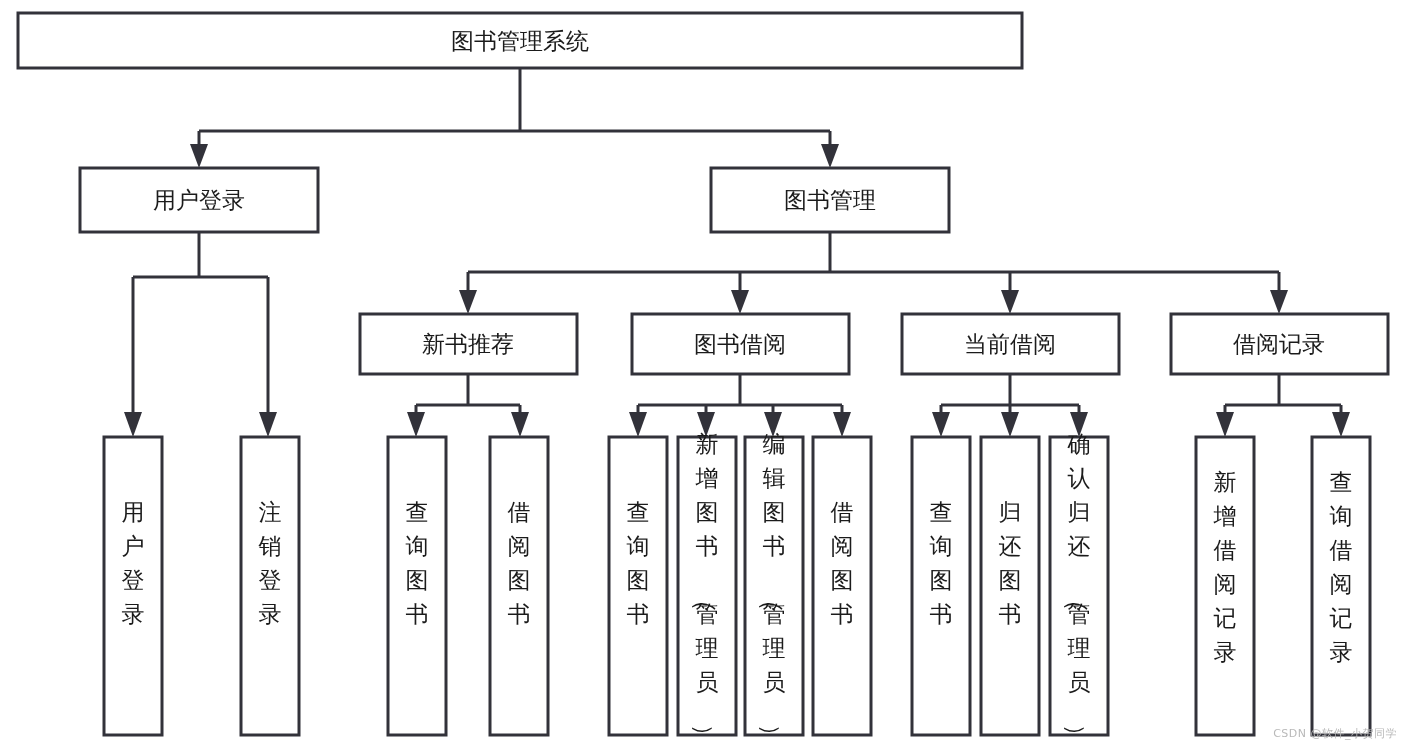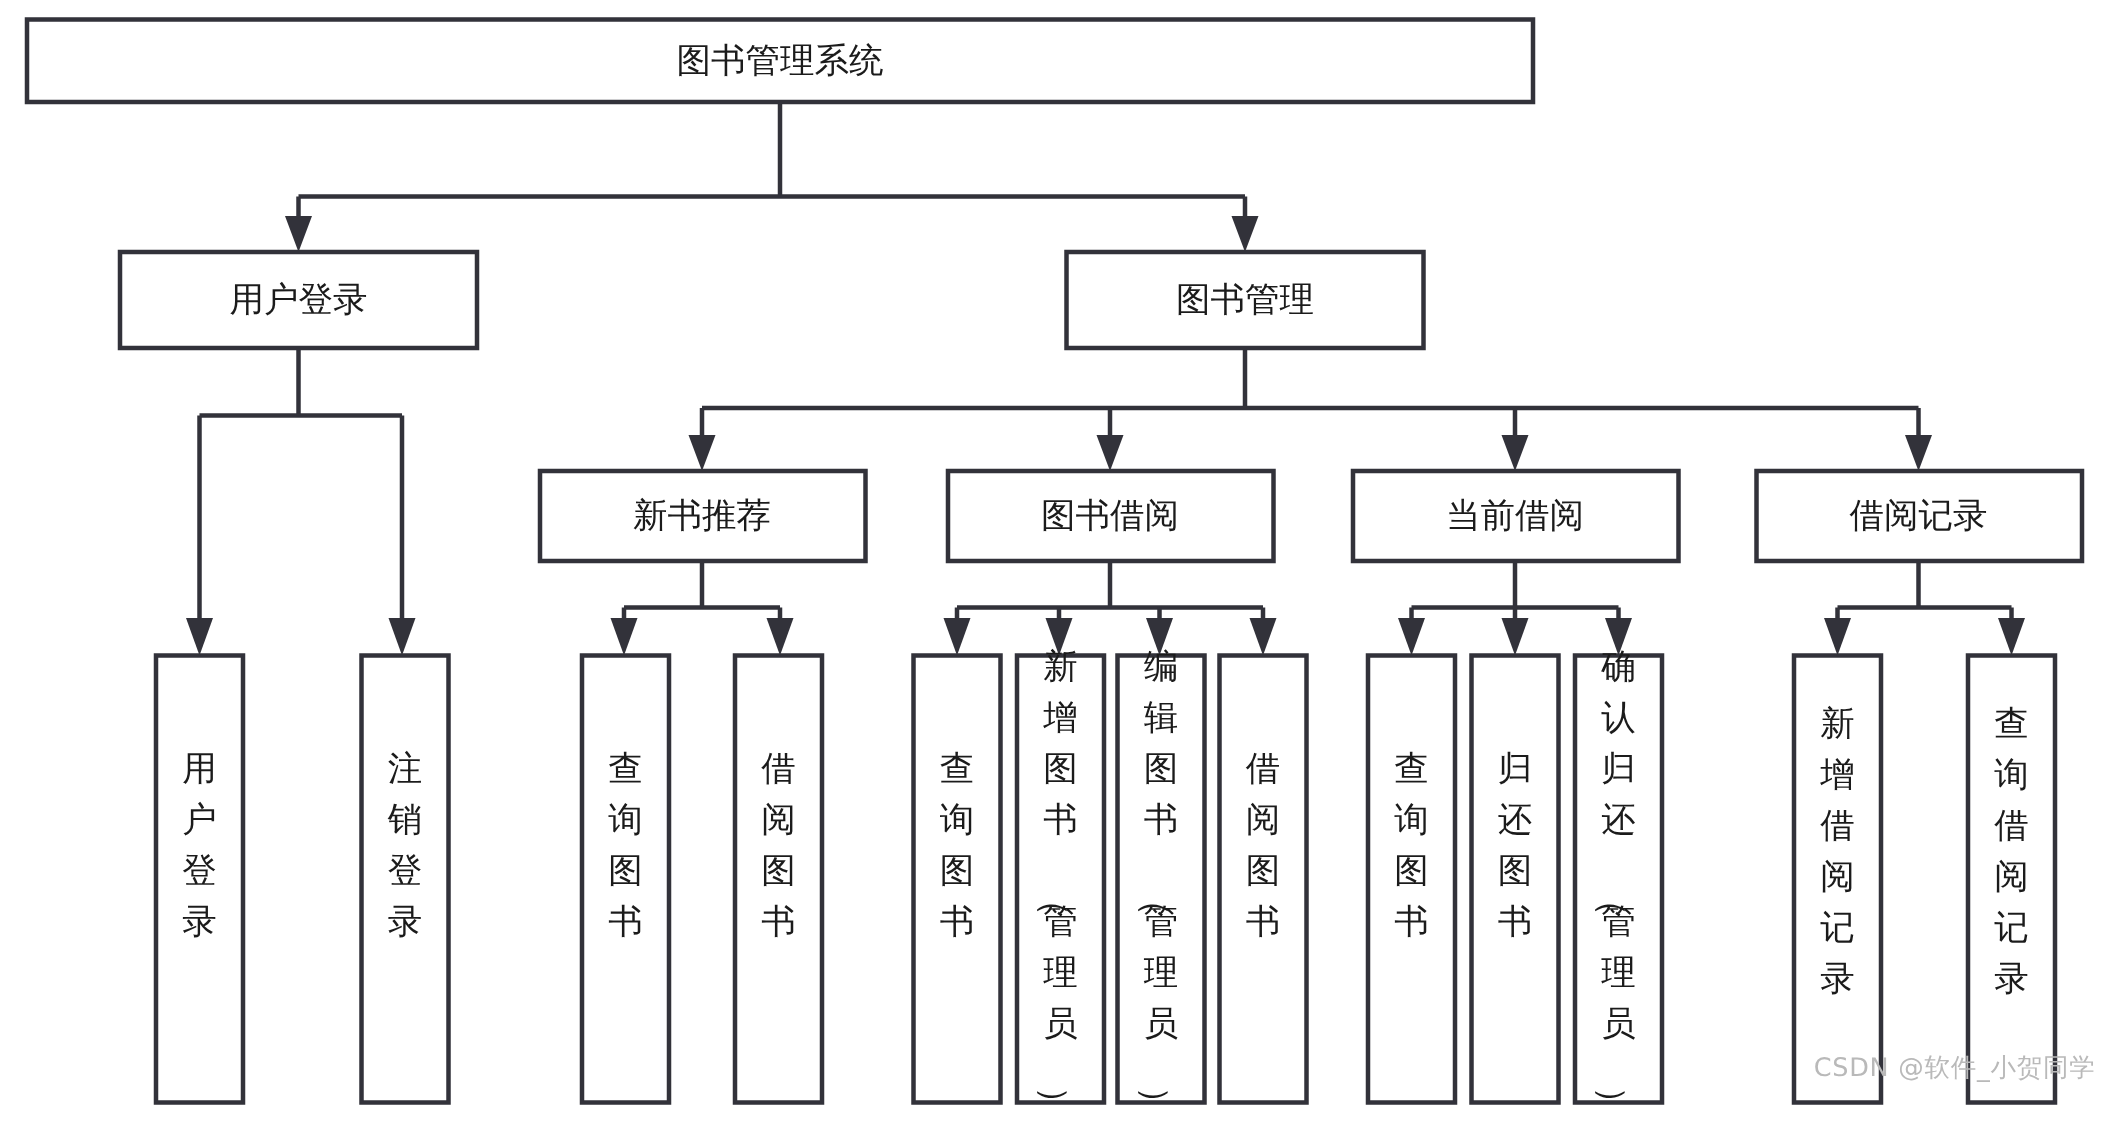--- a/index.html
+++ b/index.html
@@ -48,23 +48,23 @@
   }
   .node-label-v {
     font-family: "DejaVu Sans", "Liberation Sans", sans-serif;
     font-size: 23px;
     fill: #1b1b1b;
     text-anchor: middle;
   }
   .watermark {
     position: absolute;
     right: 8px;
-    bottom: 24px;
-    font-family: "DejaVu Sans", "Liberation Sans", sans-serif;
-    font-size: 17px;
+    bottom: 6px;
+    font-family: "DejaVu Sans", "Liberation Sans", sans-serif;
+    font-size: 11px;
     color: #b9b9b9;
     white-space: nowrap;
     letter-spacing: 0.5px;
   }
 </style>
 </head>
 <body>
 
 <div id="diagram-root">
 

